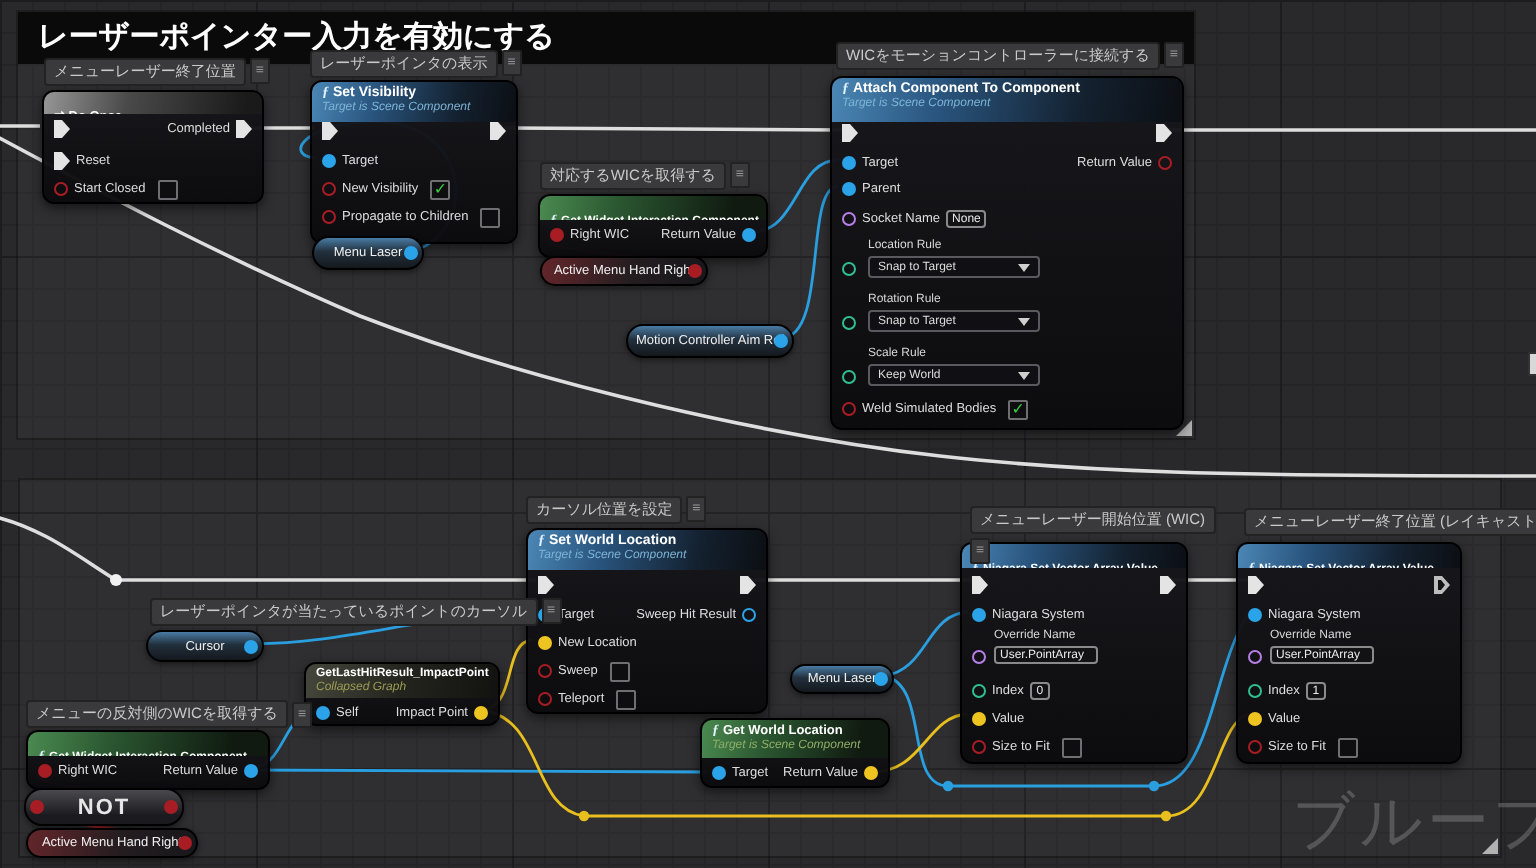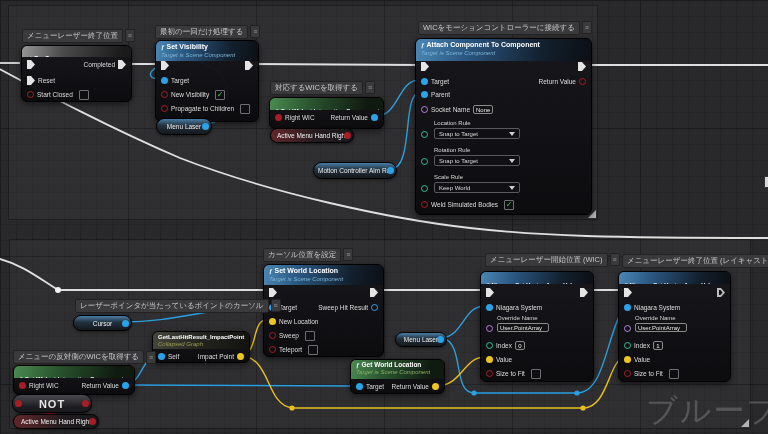--- a/index.html
+++ b/index.html
@@ -58,20 +58,21 @@
   .bt{background:#3a3a3c;border:1px solid #222;color:#c9c9c9;font-size:7.5px;padding:1px 4px;border-radius:2px;white-space:nowrap;}
   .bi{width:8px;height:11px;background:#3a3a3c;border:1px solid #222;border-radius:1px;color:#979797;
       font-size:7px;line-height:11px;text-align:center;}
   .watermark{position:absolute;z-index:50;color:rgba(200,200,205,.26);font-size:31px;letter-spacing:2px;white-space:nowrap;}
   .notlbl{font-size:11px;font-weight:bold;color:#e6e6e6;letter-spacing:1px;}
 </style>
 </head>
 <body>
 
 <div class="comment" style="left:8px;top:5px;width:588px;height:213px;">
+  <div class="chead">レーザーポインター入力を有効にする</div>
   <div class="handle"></div>
 </div>
 <div class="comment" style="left:9px;top:239px;width:740px;height:188px;">
   <div class="handle"></div>
 </div>
 
 <svg class="wires" width="768" height="434">
 
   <path d="M -4 63 L 20 63" stroke="#dedede" stroke-width="1.8" fill="none"></path>
   <path d="M 121 64 L 157 64" stroke="#dedede" stroke-width="1.8" fill="none"></path>
@@ -126,21 +127,21 @@
       <span>Reset</span>
     </div>
   <div class="row left" style="top:44px;">
       <span class="pin hollow h-red"></span>
       <span>Start Closed</span>
       <span class="cb"></span>
     </div>
 </div>
 
 <div class="bubble" style="left:155px;top:25px;">
-  <span class="bt">最初の一回だけ処理する</span>
+  <span class="bt">レーザーポインタの表示</span>
   <span class="bi">≡</span>
 </div>
 
 <div class="node" style="left:155px;top:40px;width:102px;height:80px;">
   <div class="nhead hd-blue" style="height:20px;">
     <div class="ntitle"><span class="fi">ƒ</span><span>Set Visibility</span></div>
     <div class="nsub sub-blue">Target is Scene Component</div>
   </div>
   <div class="row left" style="top:20px;">
       <span class="exec"></span>
@@ -370,21 +371,21 @@
   <div class="row left" style="top:22px;">
       <span class="pin c-blue"></span>
       <span>Target</span>
     </div>
   <div class="row right" style="top:22px;">
       <span class="pin c-yellow"></span>
       <span>Return Value</span>
     </div>
 </div>
 
-<div class="bubble" style="left:485px;top:253px;">
+<div class="bubble" style="left:485px;top:253px;flex-direction:column;">
   <span class="bt">メニューレーザー開始位置 (WIC)</span>
   <span class="bi">≡</span>
 </div>
 
 <div class="node" style="left:480px;top:271px;width:112px;height:109px;">
   <div class="nhead hd-blue" style="height:12px;">
     <span class="ntitle" style="font-size:6px;line-height:10px;"><span class="fi">ƒ</span><span>Niagara Set Vector Array Value</span></span>
   </div>
   <div class="row left" style="top:16px;">
       <span class="exec"></span>

